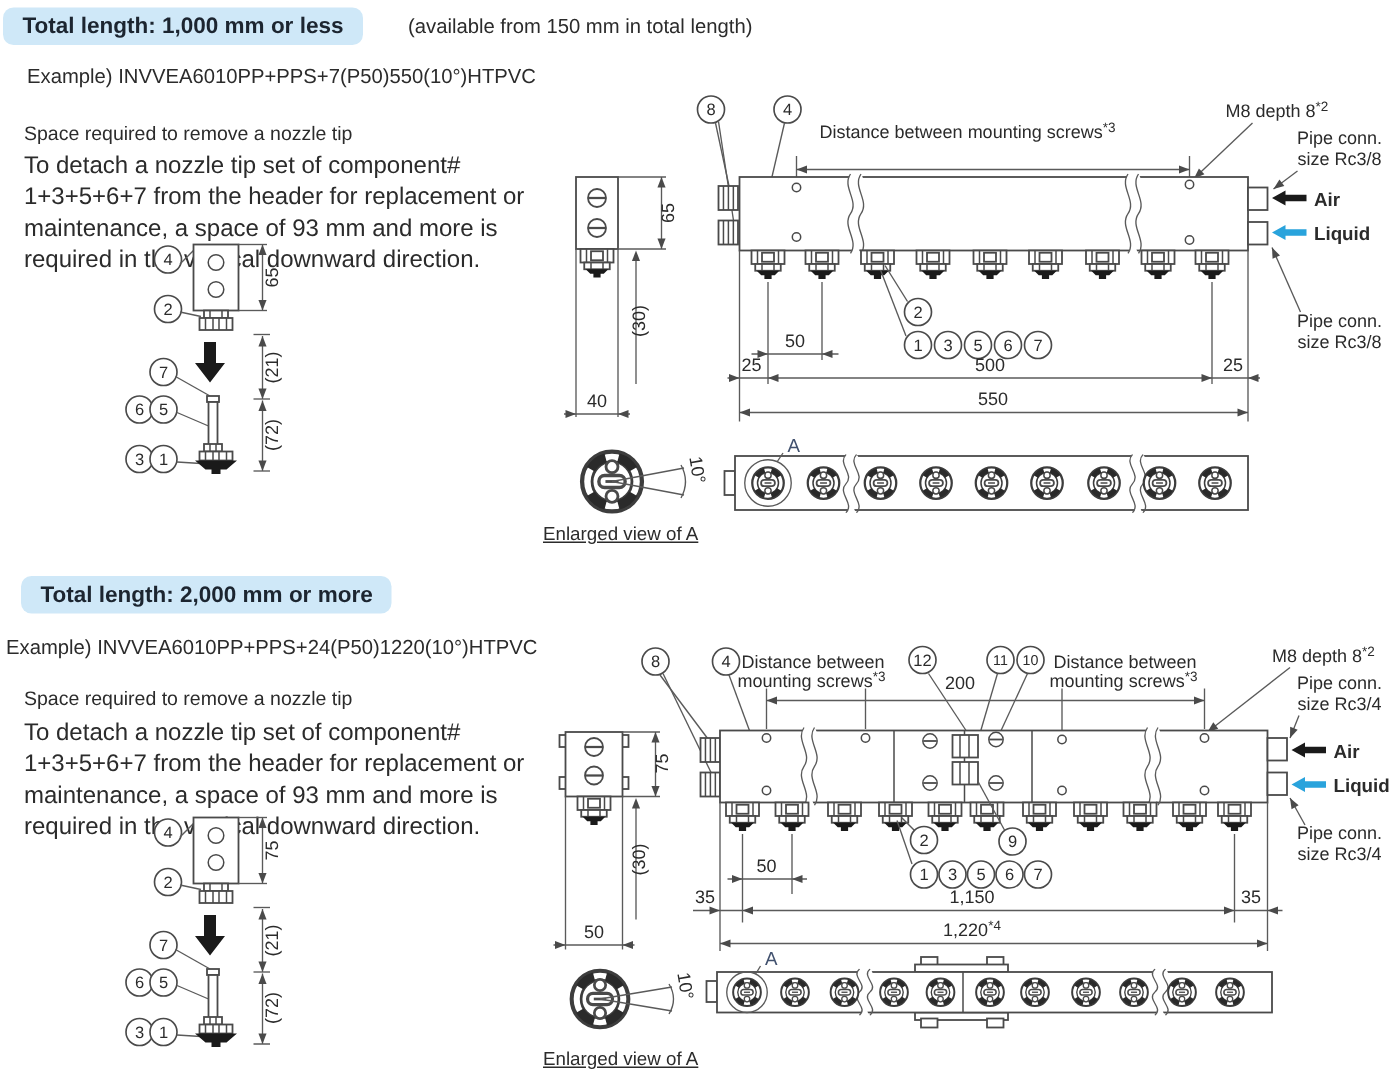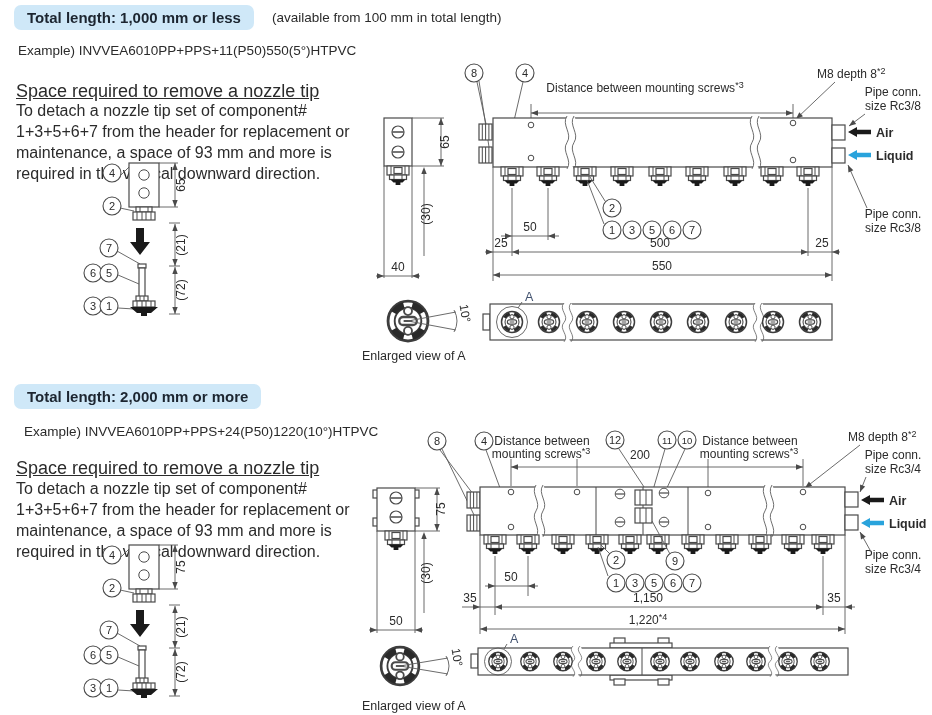--- a/index.html
+++ b/index.html
@@ -2,23 +2,23 @@
 <html><head>
 <meta charset="utf-8">
 <style>
   html,body{margin:0;padding:0;background:#fff}
   .page{position:relative;width:932px;height:715px;background:#fff;font-family:"Liberation Sans",sans-serif;color:#2b2b2b;overflow:hidden}
   .sec{display:contents}
   .abs{position:absolute}
   .chip{position:absolute;background:#cfe8f8;border-radius:7px;padding:4px 13px;font-weight:bold;font-size:15px;color:#1c2530;white-space:nowrap}
   .sub{position:absolute;font-size:13.5px;white-space:nowrap}
   .example{position:absolute;font-size:13.5px;white-space:nowrap}
-  .note-title{position:absolute;font-size:18px;text-decoration:underline;white-space:nowrap}
+  .note-title{position:absolute;font-size:13px;white-space:nowrap}
   .note-body{position:absolute;font-size:16px;line-height:1.32;width:366px}
-  .enlarged{position:absolute;font-size:12.5px;white-space:nowrap}
+  .enlarged{position:absolute;font-size:12.5px;text-decoration:underline;white-space:nowrap}
   svg{overflow:visible}
   svg text{font-family:"Liberation Sans",sans-serif;font-size:12px;fill:#2b2b2b}
   .lbl{font-size:12px}
   .dim{font-size:12px;text-anchor:middle}
   .bold{font-weight:bold;font-size:12.5px}
   .atxt{fill:#41516e;font-size:12.5px}
   .co circle{fill:#fff;stroke:#4a4a4a;stroke-width:1.1}
   .co text{font-size:11px;text-anchor:middle}
   .co2 text{font-size:9.5px}
   .ln{stroke:#4a4a4a;stroke-width:1;fill:none}
@@ -76,23 +76,23 @@
       <g id="brk">
         <path fill="#fff" stroke="none" d="M2,0 C-4,9 8,18 2,27 C-4,36 8,45 2,54 L9,54 C3,45 15,36 9,27 C3,18 15,9 9,0 Z"></path>
         <path class="thin" d="M2,0 C-4,9 8,18 2,27 C-4,36 8,45 2,54"></path>
         <path class="thin" d="M9,0 C3,9 15,18 9,27 C3,36 15,45 9,54"></path>
       </g>
     </defs>
   </svg>
 
   
   <div class="sec">
-    <div class="chip" style="left:14px;top:5px">Total length: 1,000 mm or less</div>
-    <div class="sub" style="left:272px;top:10px">(available from 100 mm in total length)</div>
-    <div class="example" style="left:18px;top:43px">Example) INVVEA6010PP+PPS+11(P50)550(5°)HTPVC</div>
+    <div class="chip" style="left:2px;top:5px">Total length: 1,000 mm or less</div>
+    <div class="sub" style="left:272px;top:10px">(available from 150 mm in total length)</div>
+    <div class="example" style="left:18px;top:43px">Example) INVVEA6010PP+PPS+7(P50)550(10°)HTPVC</div>
     <div class="note-title" style="left:16px;top:81px">Space required to remove a nozzle tip</div>
     <div class="note-body" style="left:16px;top:100px">To detach a nozzle tip set of component# 1+3+5+6+7 from the header for replacement or maintenance, a space of 93 mm and more is required in the vertical downward direction.</div>
 
     
     <svg class="abs" style="left:84px;top:158px" width="115" height="165" viewBox="0 0 115 165">
       <g class="co" transform="translate(28,15)">
           <circle r="9"></circle>
           <text y="3.8">4</text>
         </g>
       <line class="thin" x1="36" y1="18" x2="45" y2="9"></line>
@@ -339,21 +339,21 @@
       <circle class="thin" cx="154" cy="34" r="15.5"></circle>
       <line class="thin" x1="164" y1="14" x2="160" y2="20"></line>
       <text class="atxt" x="167" y="13">A</text>
     </svg>
     <div class="enlarged" style="left:362px;top:349px">Enlarged view of A</div>
   </div>
 
   
   <div class="sec">
     <div class="chip" style="left:14px;top:384px">Total length: 2,000 mm or more</div>
-    <div class="example" style="left:24px;top:424px">Example) INVVEA6010PP+PPS+24(P50)1220(10°)HTPVC</div>
+    <div class="example" style="left:4px;top:424px">Example) INVVEA6010PP+PPS+24(P50)1220(10°)HTPVC</div>
     <div class="note-title" style="left:16px;top:458px">Space required to remove a nozzle tip</div>
     <div class="note-body" style="left:16px;top:478px">To detach a nozzle tip set of component# 1+3+5+6+7 from the header for replacement or maintenance, a space of 93 mm and more is required in the vertical downward direction.</div>
 
     
     <svg class="abs" style="left:84px;top:540px" width="115" height="165" viewBox="0 0 115 165">
       <g class="co" transform="translate(28,15)">
           <circle r="9"></circle>
           <text y="3.8">4</text>
         </g>
       <line class="thin" x1="36" y1="18" x2="45" y2="9"></line>

